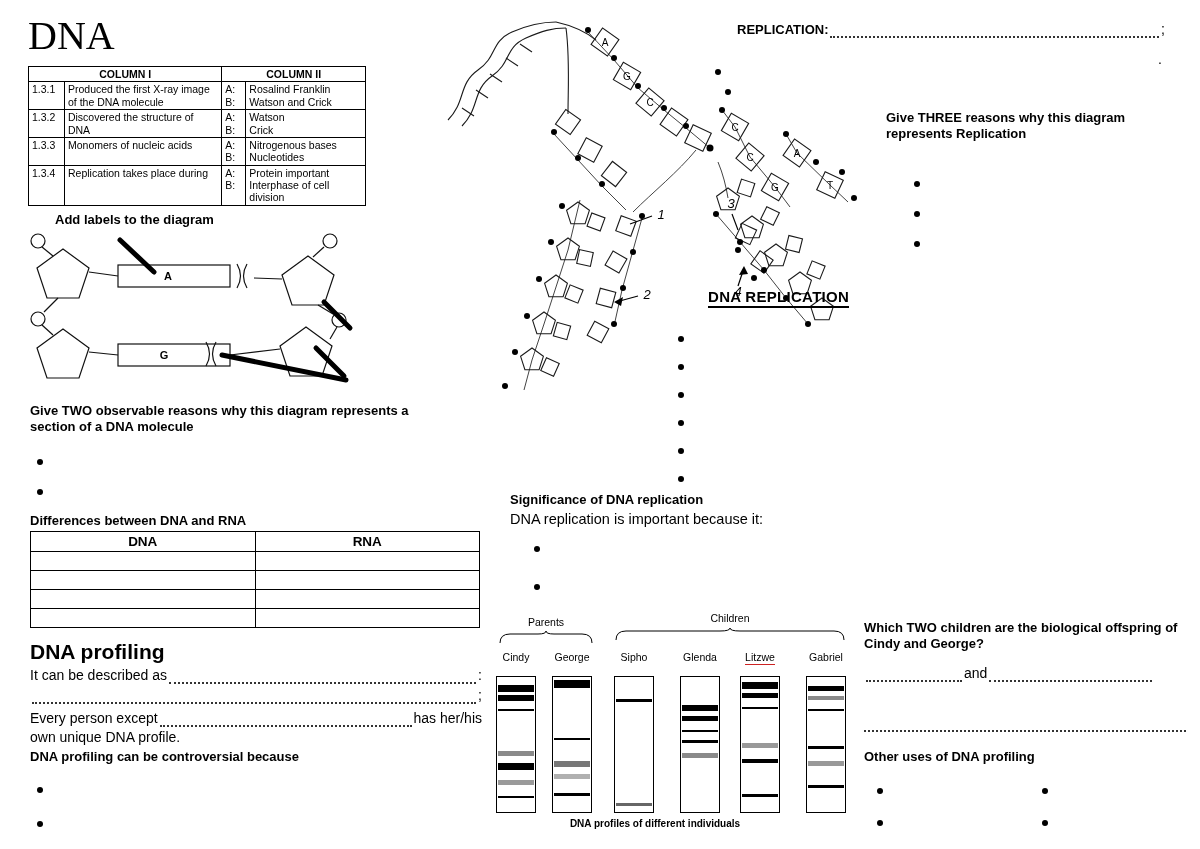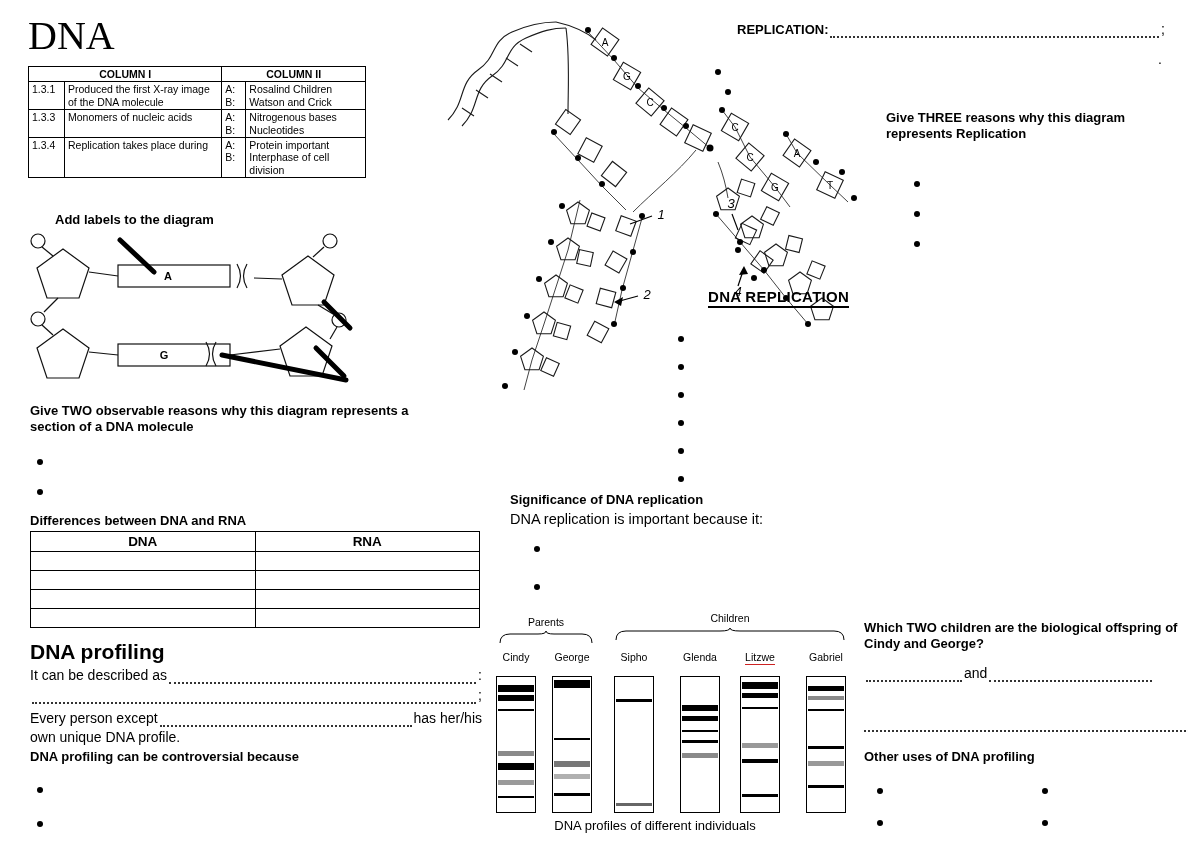--- a/index.html
+++ b/index.html
@@ -29,21 +29,21 @@
   .dotline { border-bottom:2px dotted #333; height:0; }
   .bullet { position:absolute; width:6px; height:6px; border-radius:50%; background:#000; }
 
   .repl-head { font-weight:bold; font-size:15px; border-bottom:2px solid #000; padding-bottom:1px; letter-spacing:.3px; }
 
   .name { position:absolute; width:56px; text-align:center; font-size:10.5px; }
   .litzwe-u { border-bottom:1.8px solid #c22; padding-bottom:1px; }
   .brace-label { position:absolute; text-align:center; font-size:10.5px; }
   .lane { position:absolute; width:40px; height:137px; border:1px solid #000; background:#fff; }
   .band { position:absolute; left:1px; right:1px; }
-  .caption { font-size:13px; font-weight:normal; }
+  .caption { font-size:10px; font-weight:bold; }
   svg text { font-family:"Liberation Sans","DejaVu Sans",sans-serif; }
   .num-label { font-family:"DejaVu Serif",serif; font-style:italic; }
 </style>
 </head>
 <body>
 
 <div class="page">
 
   <div class="abs title" style="left:28px; top:12px;">DNA</div>
 
@@ -54,22 +54,34 @@
       <th colspan="2">COLUMN II</th>
     </tr>
     <tr>
       <td class="num">1.3.1</td>
       <td class="desc">Produced the first X-ray image of the DNA molecule</td>
       <td class="optl">
         <div>A:</div>
             <div>B:</div>
       </td>
       <td class="optt">
-        <div>Rosalind Children</div>
+        <div>Rosalind Franklin</div>
             <div>Watson and Crick</div>
+      </td>
+    </tr>
+    <tr>
+      <td class="num">1.3.2</td>
+      <td class="desc">Discovered the structure of DNA</td>
+      <td class="optl">
+        <div>A:</div>
+            <div>B:</div>
+      </td>
+      <td class="optt">
+        <div>Watson</div>
+            <div>Crick</div>
       </td>
     </tr>
     <tr>
       <td class="num">1.3.3</td>
       <td class="desc">Monomers of nucleic acids</td>
       <td class="optl">
         <div>A:</div>
             <div>B:</div>
       </td>
       <td class="optt">

